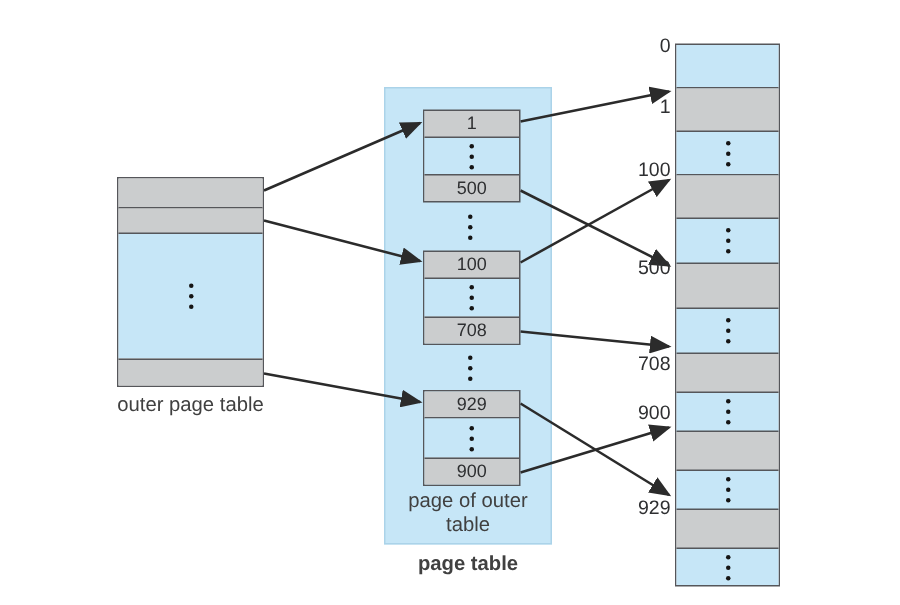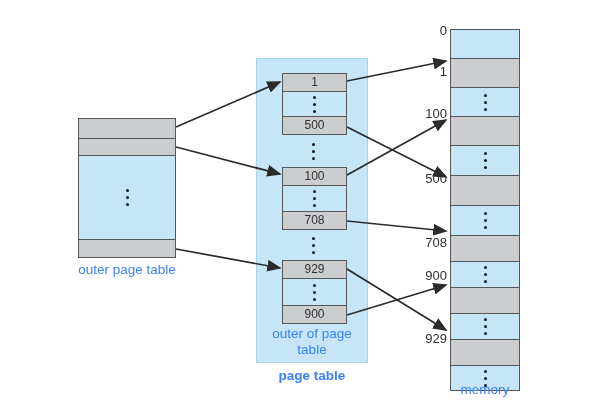--- a/index.html
+++ b/index.html
@@ -35,21 +35,21 @@
   .memory{left:450px;top:29px;width:70px;border:1px solid #55565a;display:flex;
     flex-direction:column;z-index:10;}
   .m-cell{display:flex;align-items:center;justify-content:center;border-bottom:1px solid #55565a;}
   .m-cell:last-child{border-bottom:none;}
 
   
   .dots{display:flex;flex-direction:column;gap:4px;}
   .dots i{display:block;width:3px;height:3px;border-radius:50%;background:#151515;}
 
   
-  .sec-label{font-size:13.5px;line-height:1.18;text-align:center;color:#3b82f6;z-index:12;}
+  .sec-label{font-size:13.5px;line-height:1.18;text-align:center;color:#404040;z-index:12;}
   .frame-label{width:44px;left:403px;text-align:right;font-size:13px;color:#2e2f31;
     transform:translateY(-50%);z-index:12;}
 
   .loose-dots{z-index:11;}
   svg.arrows{position:absolute;left:0;top:0;z-index:5;pointer-events:none;}
 </style>
 </head>
 <body>
 
 <div class="canvas">
@@ -134,21 +134,21 @@
     <div class="pt-mid blue">
       <span class="dots">
           <i></i>
           <i></i>
           <i></i>
         </span>
     </div>
     <div class="pt-row bottom gray">900</div>
   </div>
 
-  <div class="abs sec-label" style="left:262px;top:326px;width:100px;">outer of page table</div>
+  <div class="abs sec-label" style="left:262px;top:326px;width:100px;">page of outer table</div>
   <div class="abs sec-label" style="left:252px;top:368px;width:120px;font-weight:bold;">page table</div>
 
   <div class="abs memory">
     <div class="m-cell blue" style="height:28px;"></div>
     <div class="m-cell gray" style="height:28px;"></div>
     <div class="m-cell blue" style="height:28px;">
         <span class="dots">
           <i></i>
           <i></i>
           <i></i>
@@ -197,15 +197,14 @@
   </div>
 
   <div class="abs frame-label" style="top:30px;">0</div>
   <div class="abs frame-label" style="top:71px;">1</div>
   <div class="abs frame-label" style="top:113px;">100</div>
   <div class="abs frame-label" style="top:178px;">500</div>
   <div class="abs frame-label" style="top:242px;">708</div>
   <div class="abs frame-label" style="top:275px;">900</div>
   <div class="abs frame-label" style="top:338px;">929</div>
 
-  <div class="abs sec-label" style="left:445px;top:382px;width:80px;">memory</div>
 
 </div>
 
 </body></html>

